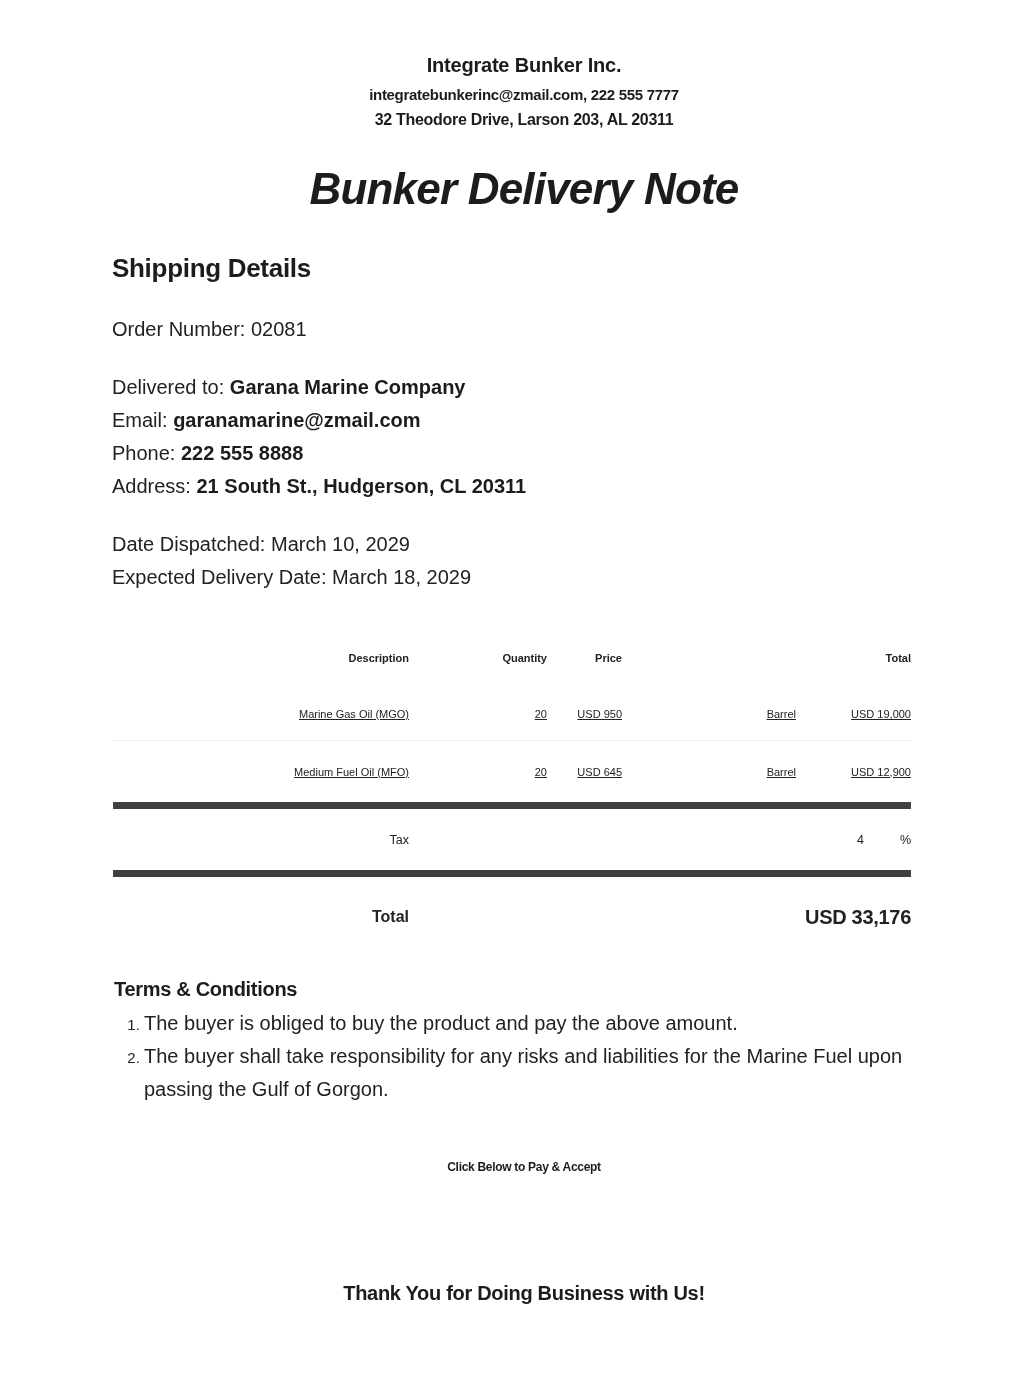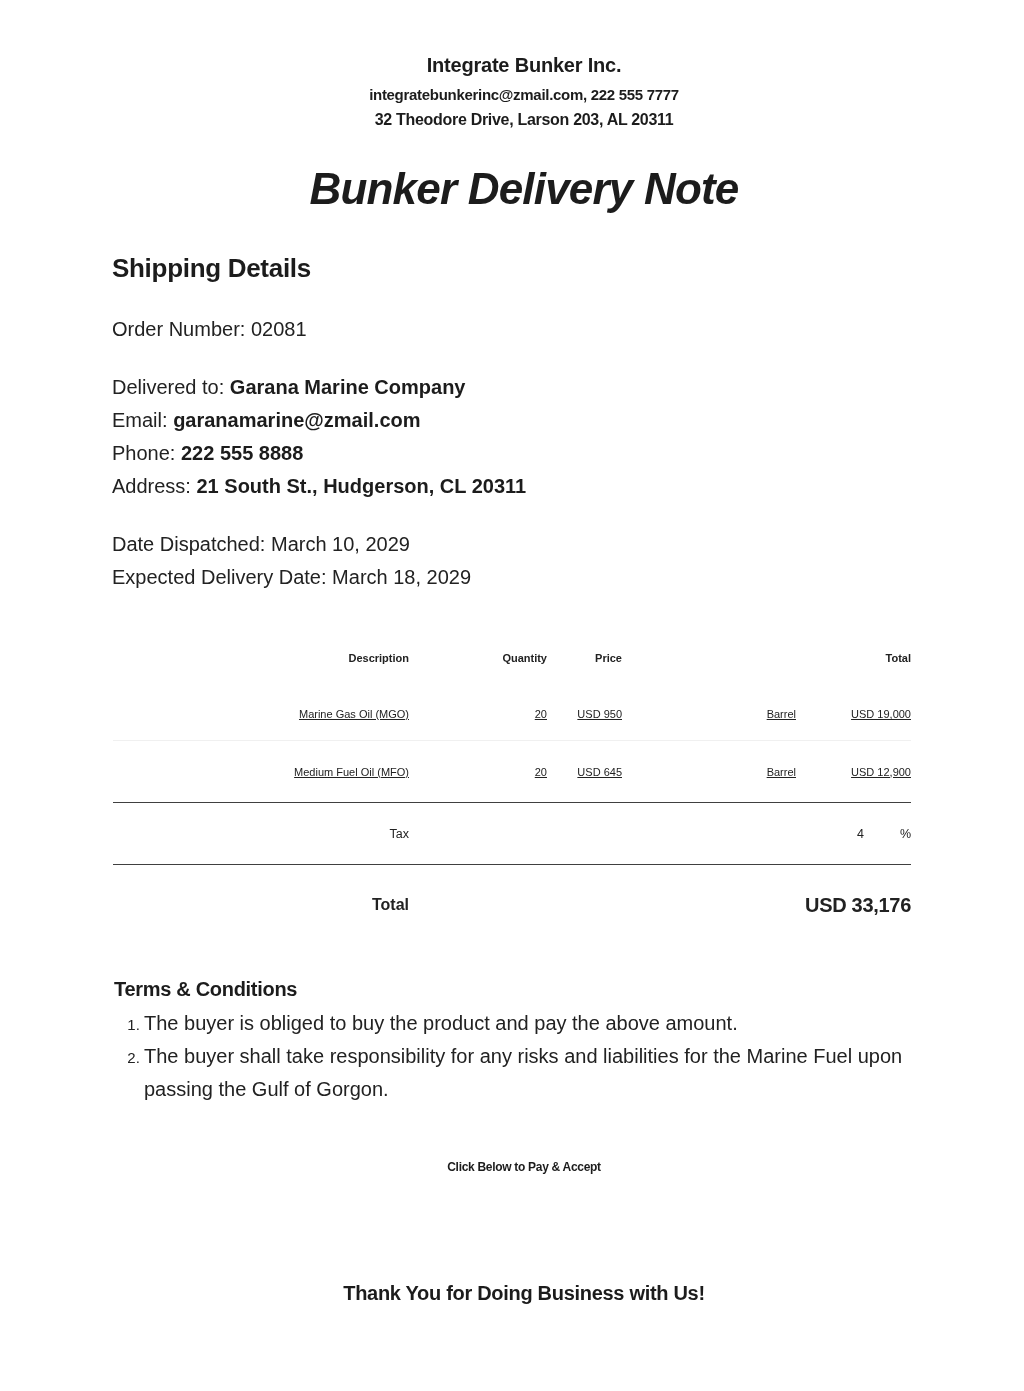--- a/index.html
+++ b/index.html
@@ -23,21 +23,21 @@
 
     table.items {
       position: absolute; left: 113px; top: 628px; width: 798px;
       border-collapse: collapse; font-size: 11px; color: #222;
     }
     table.items td, table.items th { padding: 0; text-align: right; vertical-align: middle; }
     table.items th { font-weight: bold; height: 60px; }
     table.items tr.item-row td { height: 61px; text-decoration: underline; }
     table.items tr.item-row.first td { height: 52px; }
     table.items tr.sep td { border-bottom: 1px solid #f0f0f0; }
-    table.items tr.sep-strong td { border-bottom: 1px solid #404040; }
+    table.items tr.sep-strong td { border-bottom: 7px solid #404040; }
     table.items tr.tax-row td { height: 61px; font-size: 12.5px; }
     table.items tr.total-row td { height: 80px; font-weight: bold; }
     .c1 { width: 279px; padding-left: 15px !important; }
     .c2 { width: 138px; }
     .c3 { width: 75px; }
     .c4 { width: 174px; margin-left: 48px; }
     .c5 { }
     .total-label { font-size: 16px; }
     .total-value { font-size: 20px; letter-spacing: -0.3px; }
     .tax-label { padding-left: 17px !important; }

